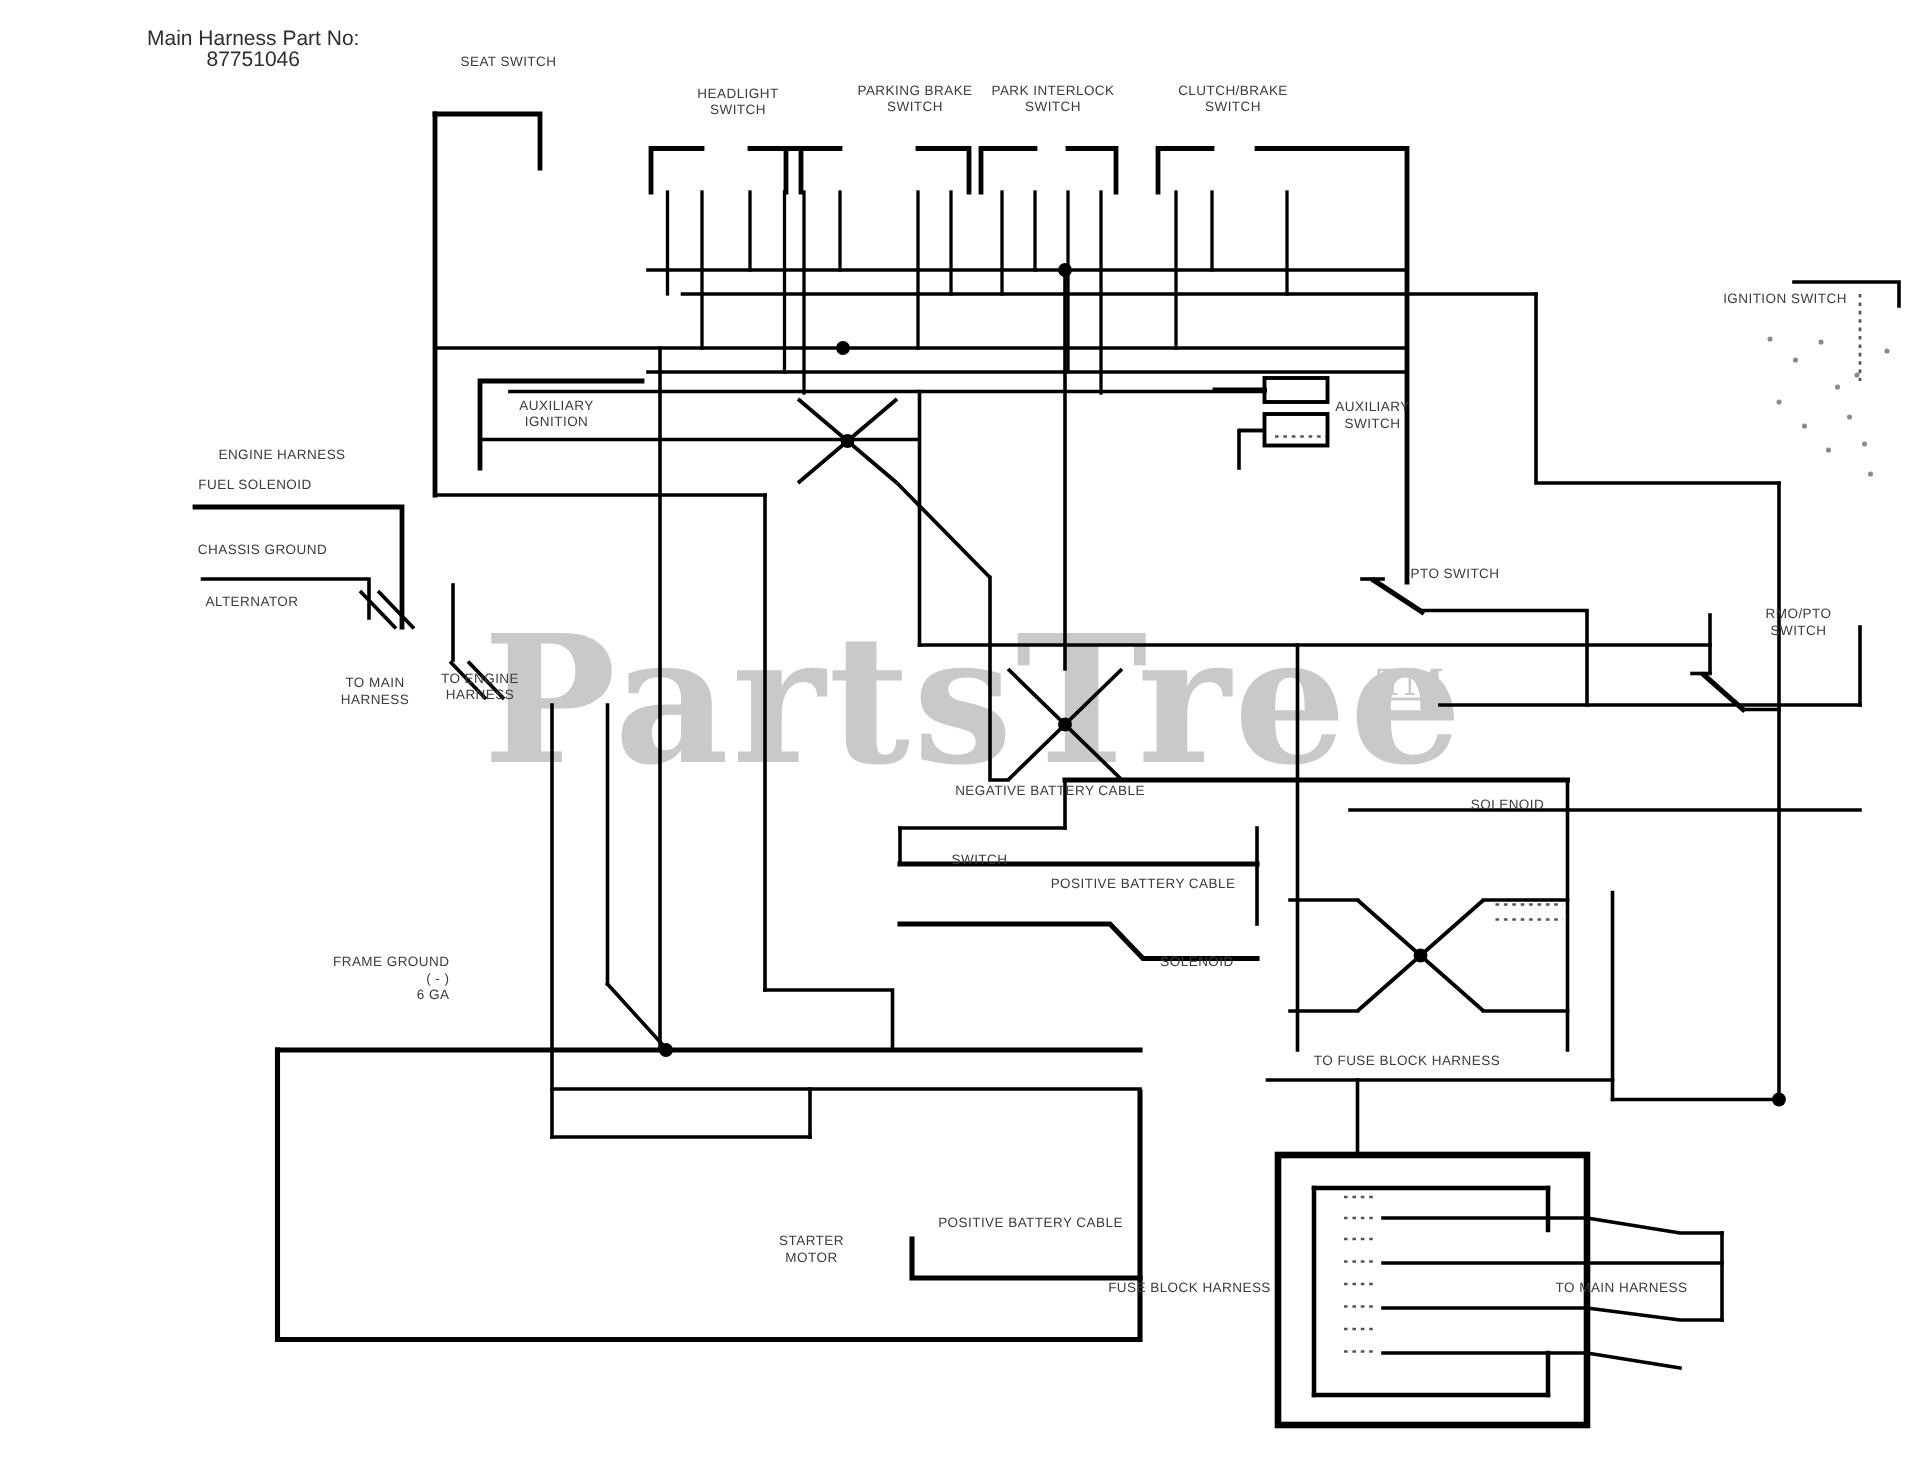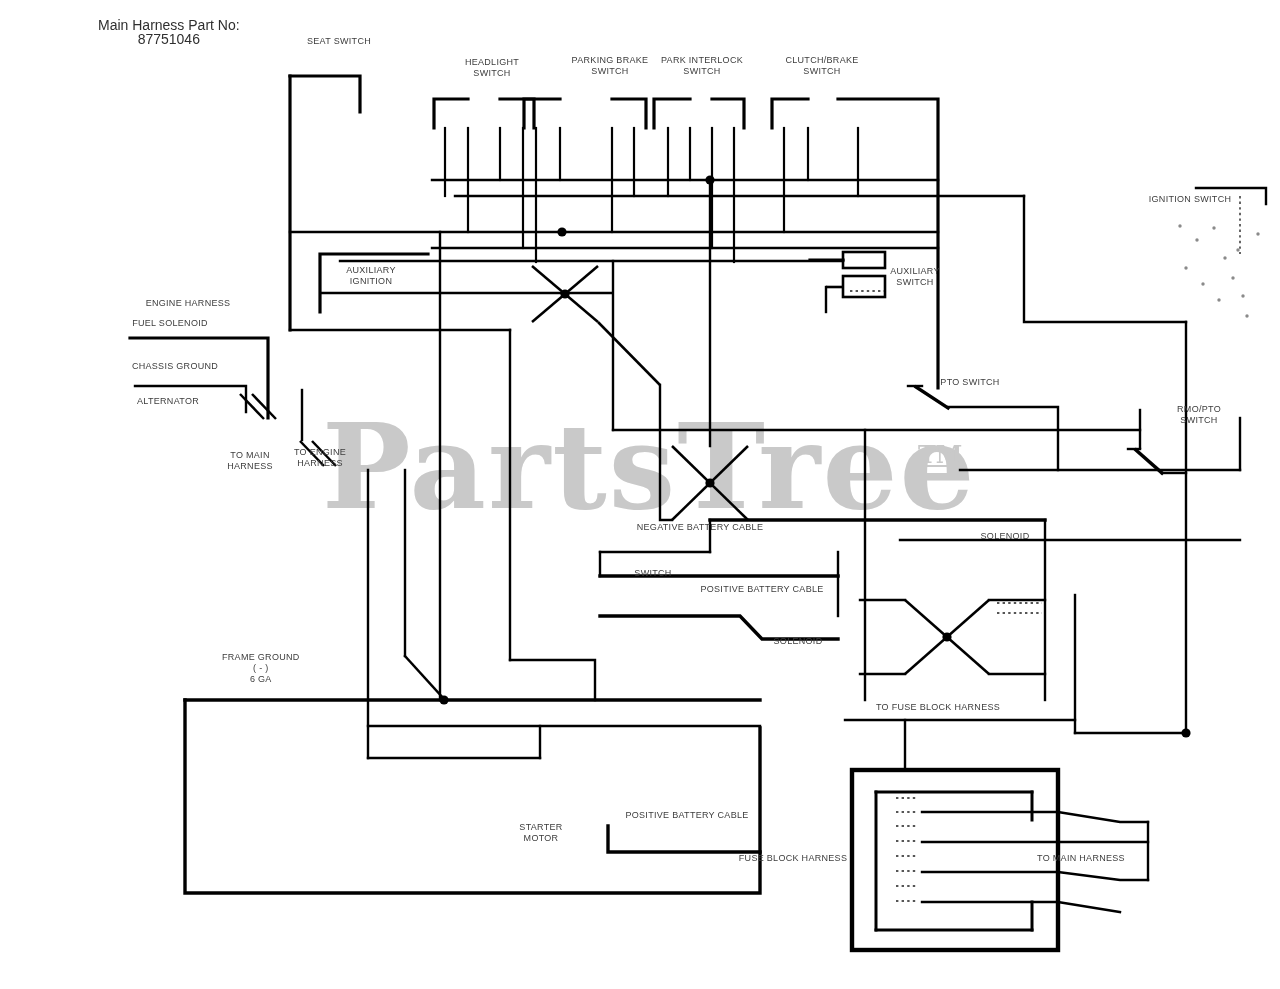--- a/index.html
+++ b/index.html
@@ -20,21 +20,21 @@
     font-size:24px;color:#c9c9c9;text-decoration:underline;
   }
   
   #wires{position:absolute;left:0;top:0;z-index:2;}
   
   .lbl{
     position:absolute;z-index:3;font-size:9px;line-height:11px;color:#3c3c3c;
     letter-spacing:0.3px;white-space:nowrap;text-align:center;
     transform:translateX(-50%);
   }
-  .lbl.left{transform:none;text-align:center;margin-top:16px;}
+  .lbl.left{transform:none;text-align:right;}
   #part-header{
     position:absolute;left:70px;top:18px;z-index:3;color:#2f2f2f;
     font-size:14px;line-height:14px;text-align:center;white-space:nowrap;margin-left:28px;
   }
 </style>
 </head>
 <body>
 
 <div id="stage">
 

